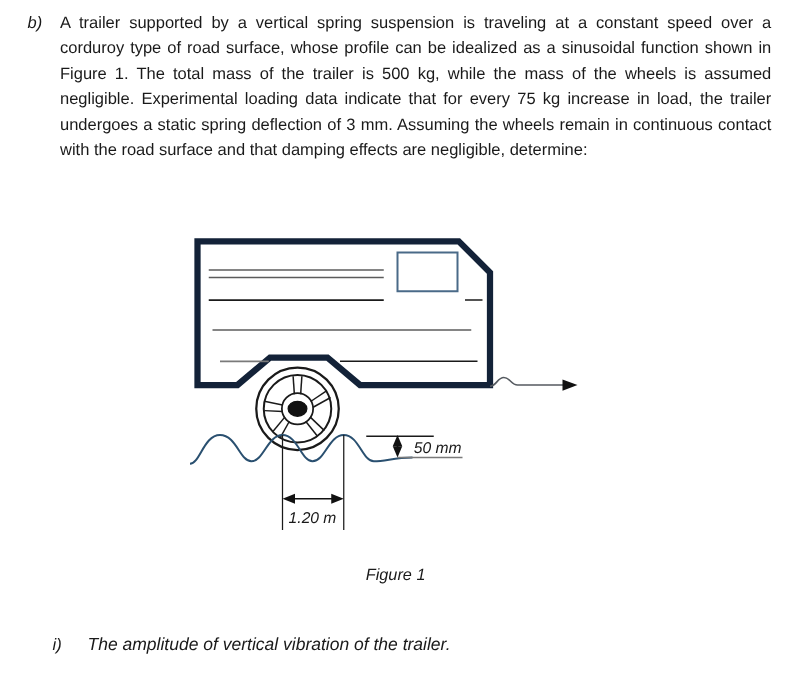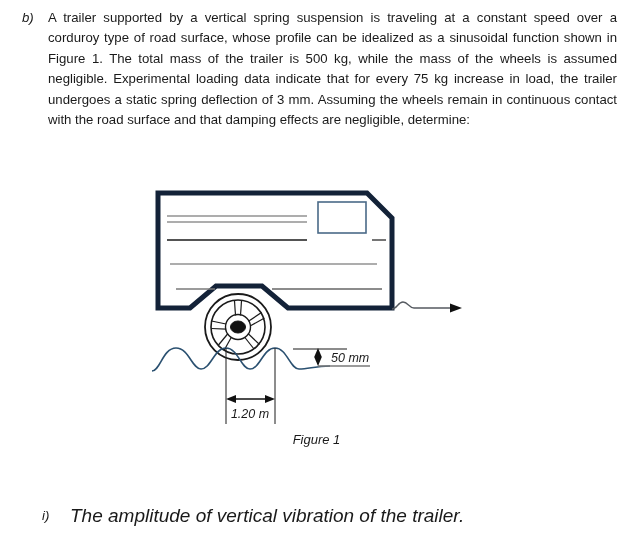--- a/index.html
+++ b/index.html
@@ -52,41 +52,41 @@
   #question-i .marker {
     flex: 0 0 auto;
     width: 28px;
     font-style: italic;
     font-size: 13.2px;
     line-height: 19px;
   }
   #question-i .body {
     flex: 1 1 auto;
     font-style: italic;
-    font-size: 19px;
+    font-size: 14px;
     line-height: 19px;
   }
 
   
   #figure-1 {
     position: absolute;
     left: 0;
     top: 176px;
     width: 633px;
     height: 275px;
   }
   #figure-svg {
     position: absolute;
     left: 0;
     top: 0;
   }
   #figure-caption {
     position: absolute;
     left: 0;
-    top: 256px;
+    top: 276px;
     width: 633px;
     text-align: center;
     font-style: italic;
     font-size: 13px;
     color: #1a1a1a;
   }
   .dim-text {
     font-family: "Liberation Sans", sans-serif;
     font-style: italic;
     font-size: 12.5px;

